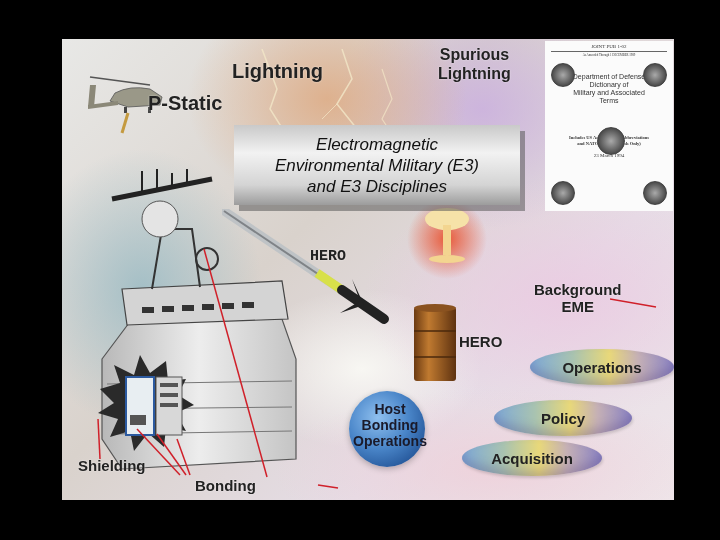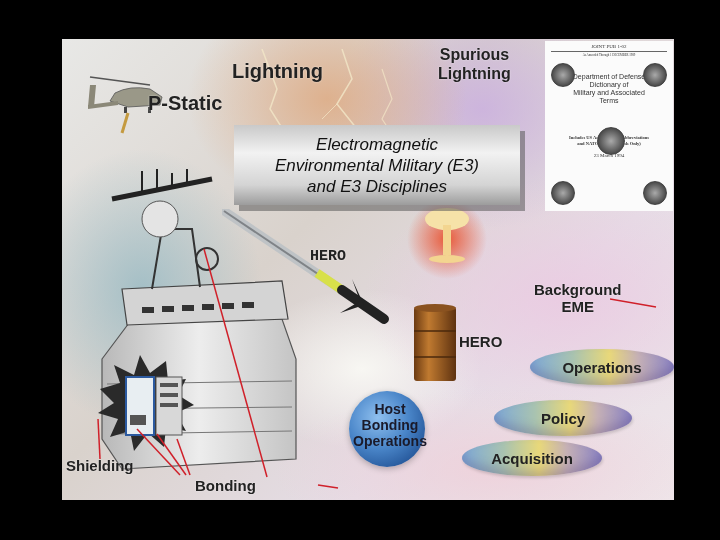--- a/index.html
+++ b/index.html
@@ -196,21 +196,21 @@
 
   <svg style="left:0;top:0" width="612" height="461">
     <line x1="36" y1="380" x2="38" y2="420" stroke="#d0202a" stroke-width="1.5"></line>
     <line x1="75" y1="390" x2="118" y2="436" stroke="#d0202a" stroke-width="1.5"></line>
     <line x1="95" y1="395" x2="124" y2="436" stroke="#d0202a" stroke-width="1.5"></line>
     <line x1="115" y1="400" x2="128" y2="436" stroke="#d0202a" stroke-width="1.5"></line>
     <line x1="142" y1="210" x2="205" y2="438" stroke="#d0202a" stroke-width="1.5"></line>
     <line x1="256" y1="446" x2="276" y2="449" stroke="#d0202a" stroke-width="1.5"></line>
   </svg>
 
-  <div class="lbl" style="left:4px;top:418px;">Shielding</div>
+  <div class="lbl" style="left:16px;top:418px;">Shielding</div>
   <div class="lbl" style="left:92px;top:438px;margin-left:41px;">Bonding</div>
   <div class="lbl" style="left:182px;top:460px;">EMI/EMC</div>
 
   <div class="title-box">
     <span>Electromagnetic</span>
     <span>Environmental Military (E3)</span>
     <span>and E3 Disciplines</span>
   </div>
 </div>
 

